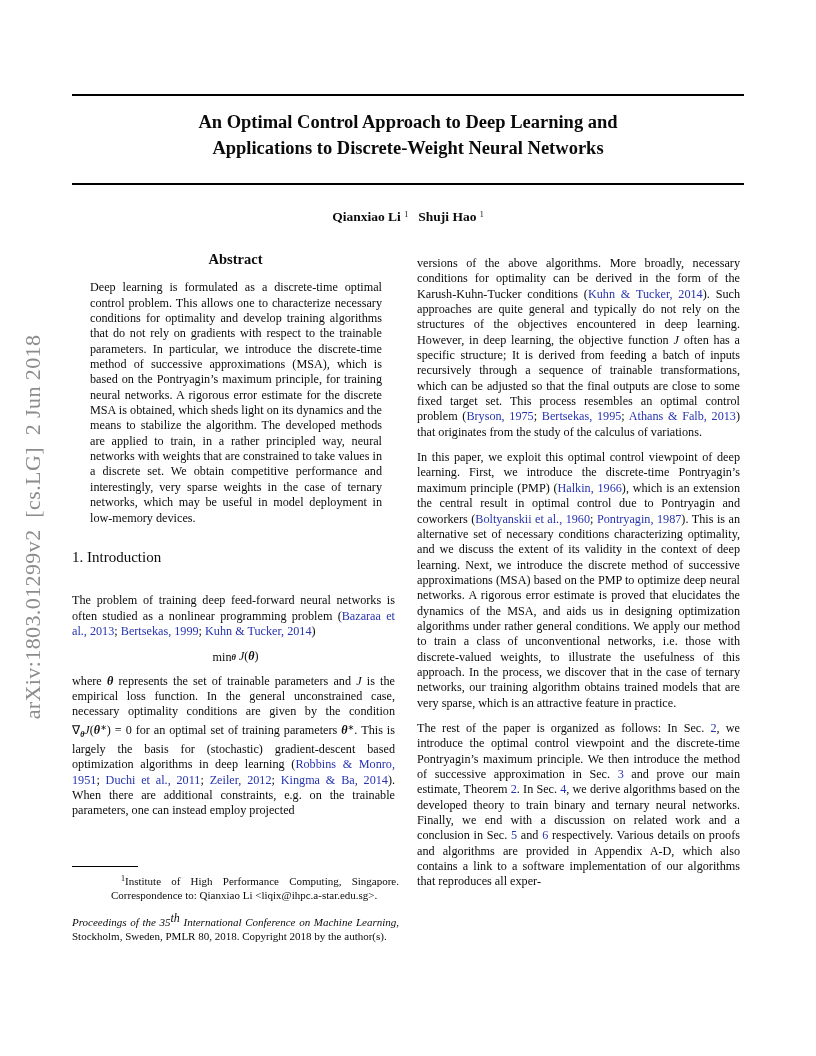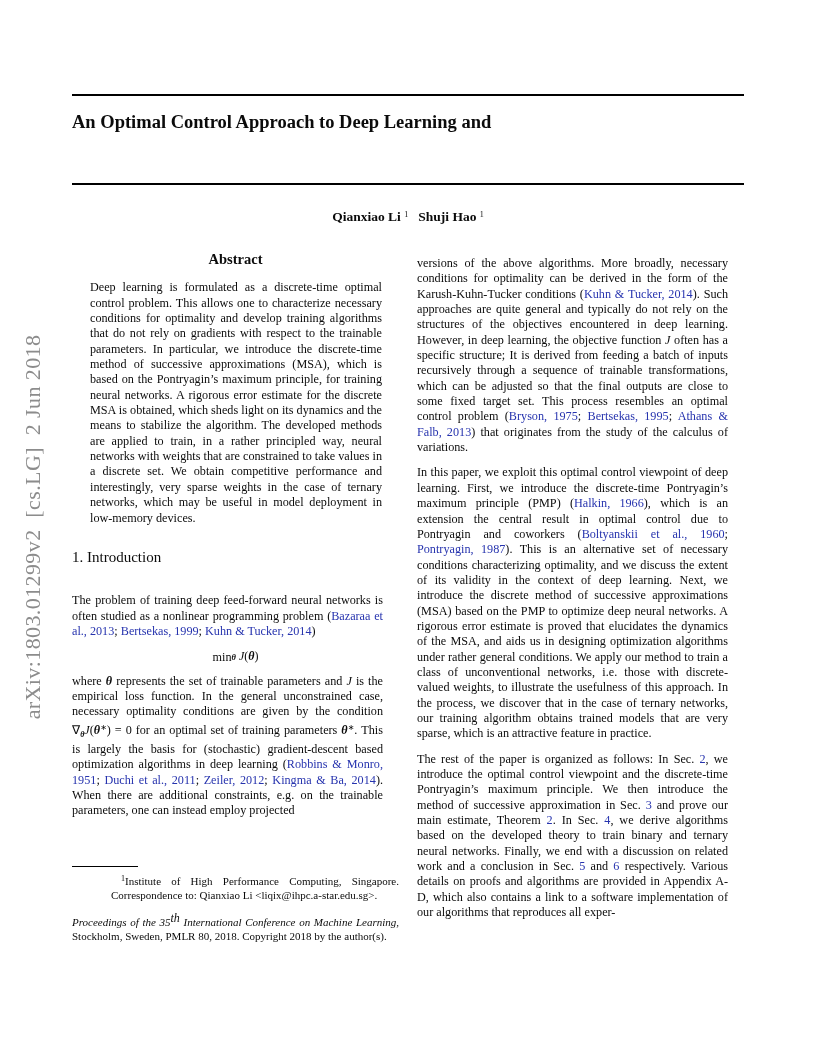--- a/index.html
+++ b/index.html
@@ -11,37 +11,37 @@
              transform:translate(-50%,-50%) rotate(-90deg);
              transform-origin:center center;
              font-size:22px;color:#8c8c8c;white-space:pre;letter-spacing:.4px;}
 
   
   .rule{position:absolute;left:72px;width:672px;background:#000;}
   .rule-top{top:94px;height:2px;}
   .rule-mid{top:183px;height:1.8px;}
 
   .title{position:absolute;top:109px;left:72px;width:672px;margin:0;
-         font-size:18.5px;line-height:26px;font-weight:bold;}
+         text-align:center;font-size:18.5px;line-height:26px;font-weight:bold;}
 
   .authors{position:absolute;top:209px;left:72px;width:672px;
            text-align:center;font-size:13.5px;font-weight:bold;white-space:pre;}
   .authors .sup{font-weight:normal;}
 
   .col{position:absolute;width:327px;font-size:12.2px;line-height:15.35px;
        text-align:justify;}
   .col-left{left:72px;top:252px;}
   .col-right{left:417px;top:256px;}
 
   .abs-head{text-align:center;font-weight:bold;font-size:14.5px;margin:0 0 10px 0;}
   .abs-body{margin:13px 17px 0 18px;}
 
   .sec-head{font-size:15px;font-weight:normal;margin:24px 0 28px 0;}
 
-  p.body{margin:0 16px 10px 0;}
+  p.body{margin:0 4px 10px 0;}
 
   .formula{text-align:center;margin:4px 0 9px 0;}
   .minwrap{display:inline-flex;flex-direction:row;align-items:center;
            vertical-align:middle;line-height:1;}
   .minop{font-size:12.2px;}
   .minsub{font-size:8.5px;font-weight:bold;font-style:italic;margin-top:0px;}
   .expr{margin-left:3px;font-size:12px;}
 
   .footblock{position:absolute;left:72px;top:866px;width:327px;}
   .footrule{width:66px;height:1px;background:#000;margin:0 0 5px 0;}
@@ -58,21 +58,21 @@
 </style>
 </head>
 <body>
 
 <div class="page">
 
   <div class="watermark">arXiv:1803.01299v2  [cs.LG]  2 Jun 2018</div>
 
   <div class="rule rule-top"></div>
 
-  <h1 class="title"><span>An Optimal Control Approach to Deep Learning and</span><br></h1>
+  <h1 class="title"><span>An Optimal Control Approach to Deep Learning and</span><br><span>Applications to Discrete-Weight Neural Networks</span></h1>
 
   <div class="rule rule-mid"></div>
 
   <div class="authors"><span>Qianxiao Li </span><span class="sup">1</span><span>   </span><span>Shuji Hao </span><span class="sup">1</span></div>
 
   <div class="col col-left">
     <div class="abs-head">Abstract</div>
     <p class="abs-body">Deep learning is formulated as a discrete-time optimal control problem. This allows one to characterize necessary conditions for optimality and develop training algorithms that do not rely on gradients with respect to the trainable parameters. In particular, we introduce the discrete-time method of successive approximations (MSA), which is based on the Pontryagin’s maximum principle, for training neural networks. A rigorous error estimate for the discrete MSA is obtained, which sheds light on its dynamics and the means to stabilize the algorithm. The developed methods are applied to train, in a rather principled way, neural networks with weights that are constrained to take values in a discrete set. We obtain competitive performance and interestingly, very sparse weights in the case of ternary networks, which may be useful in model deployment in low-memory devices.</p>
 
     <h2 class="sec-head">1. Introduction</h2>

